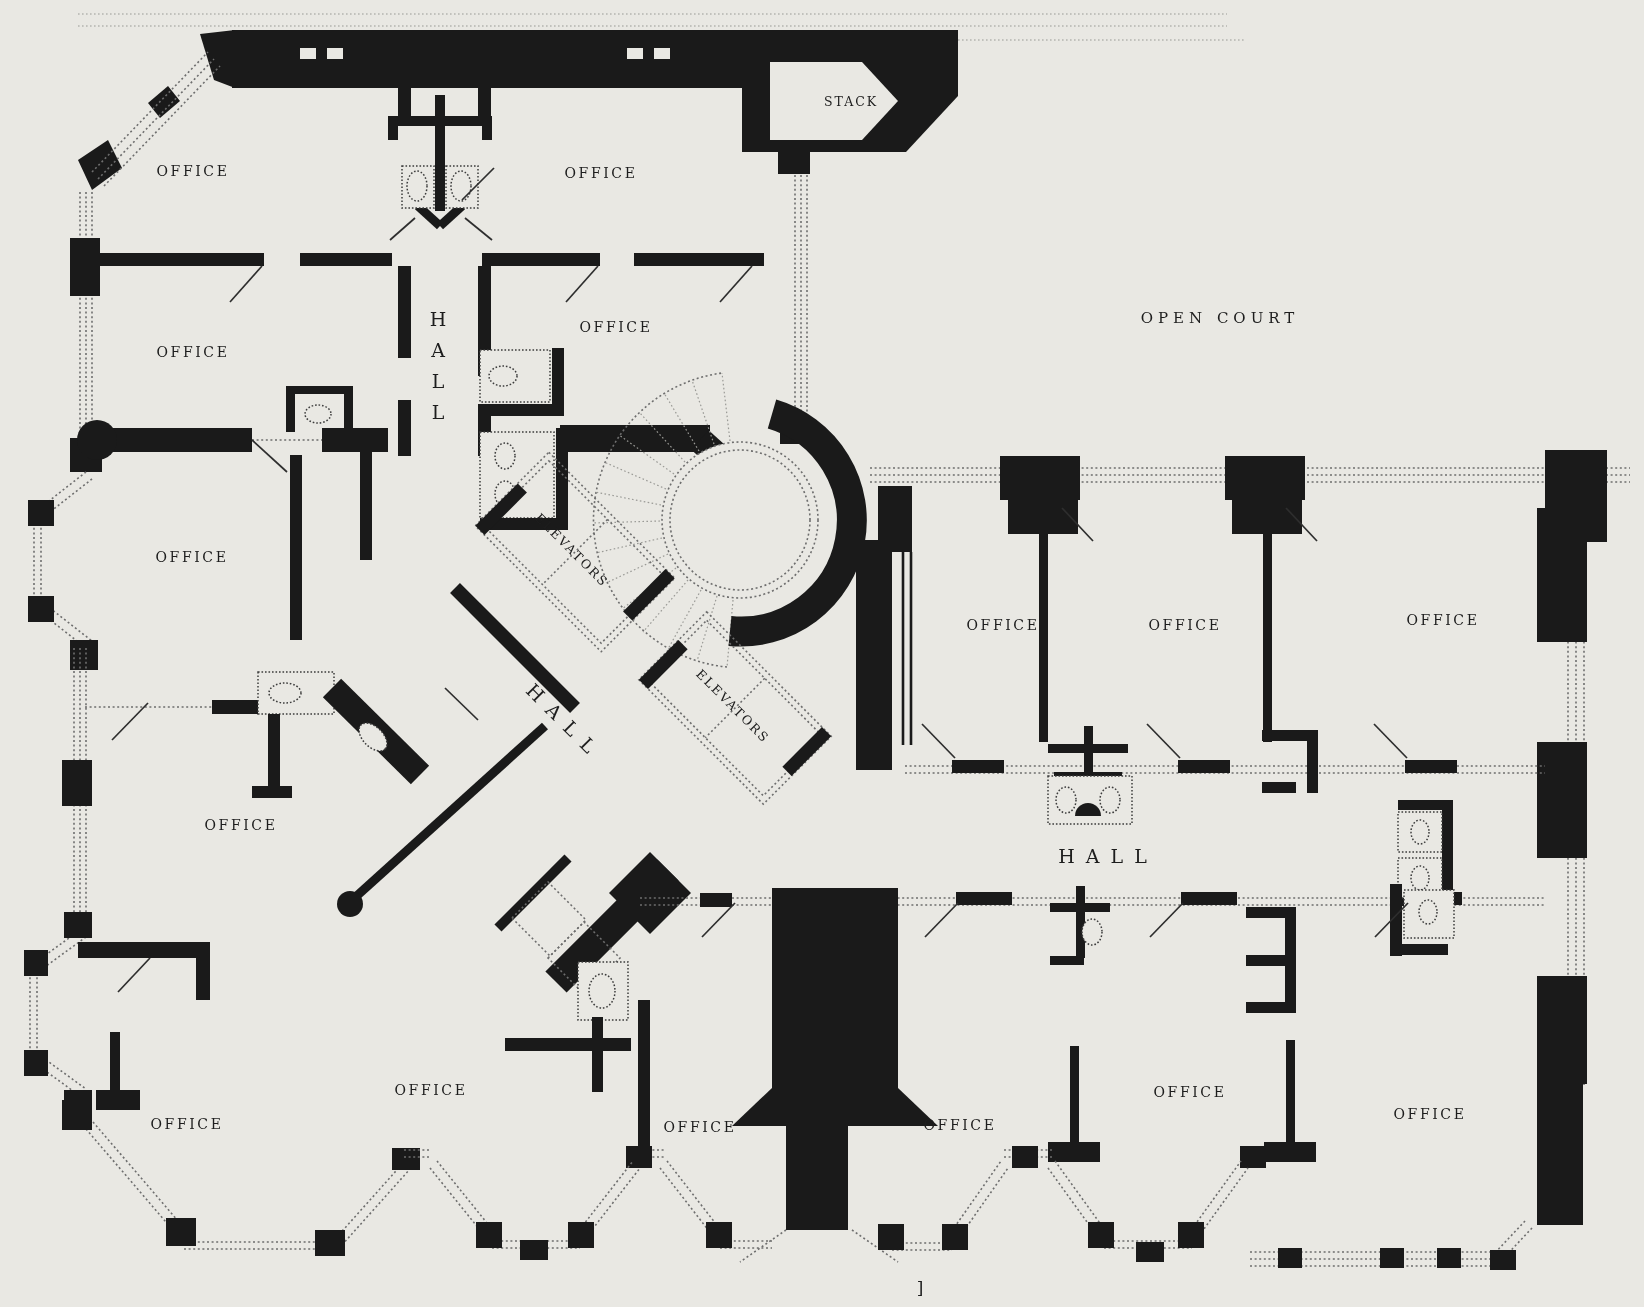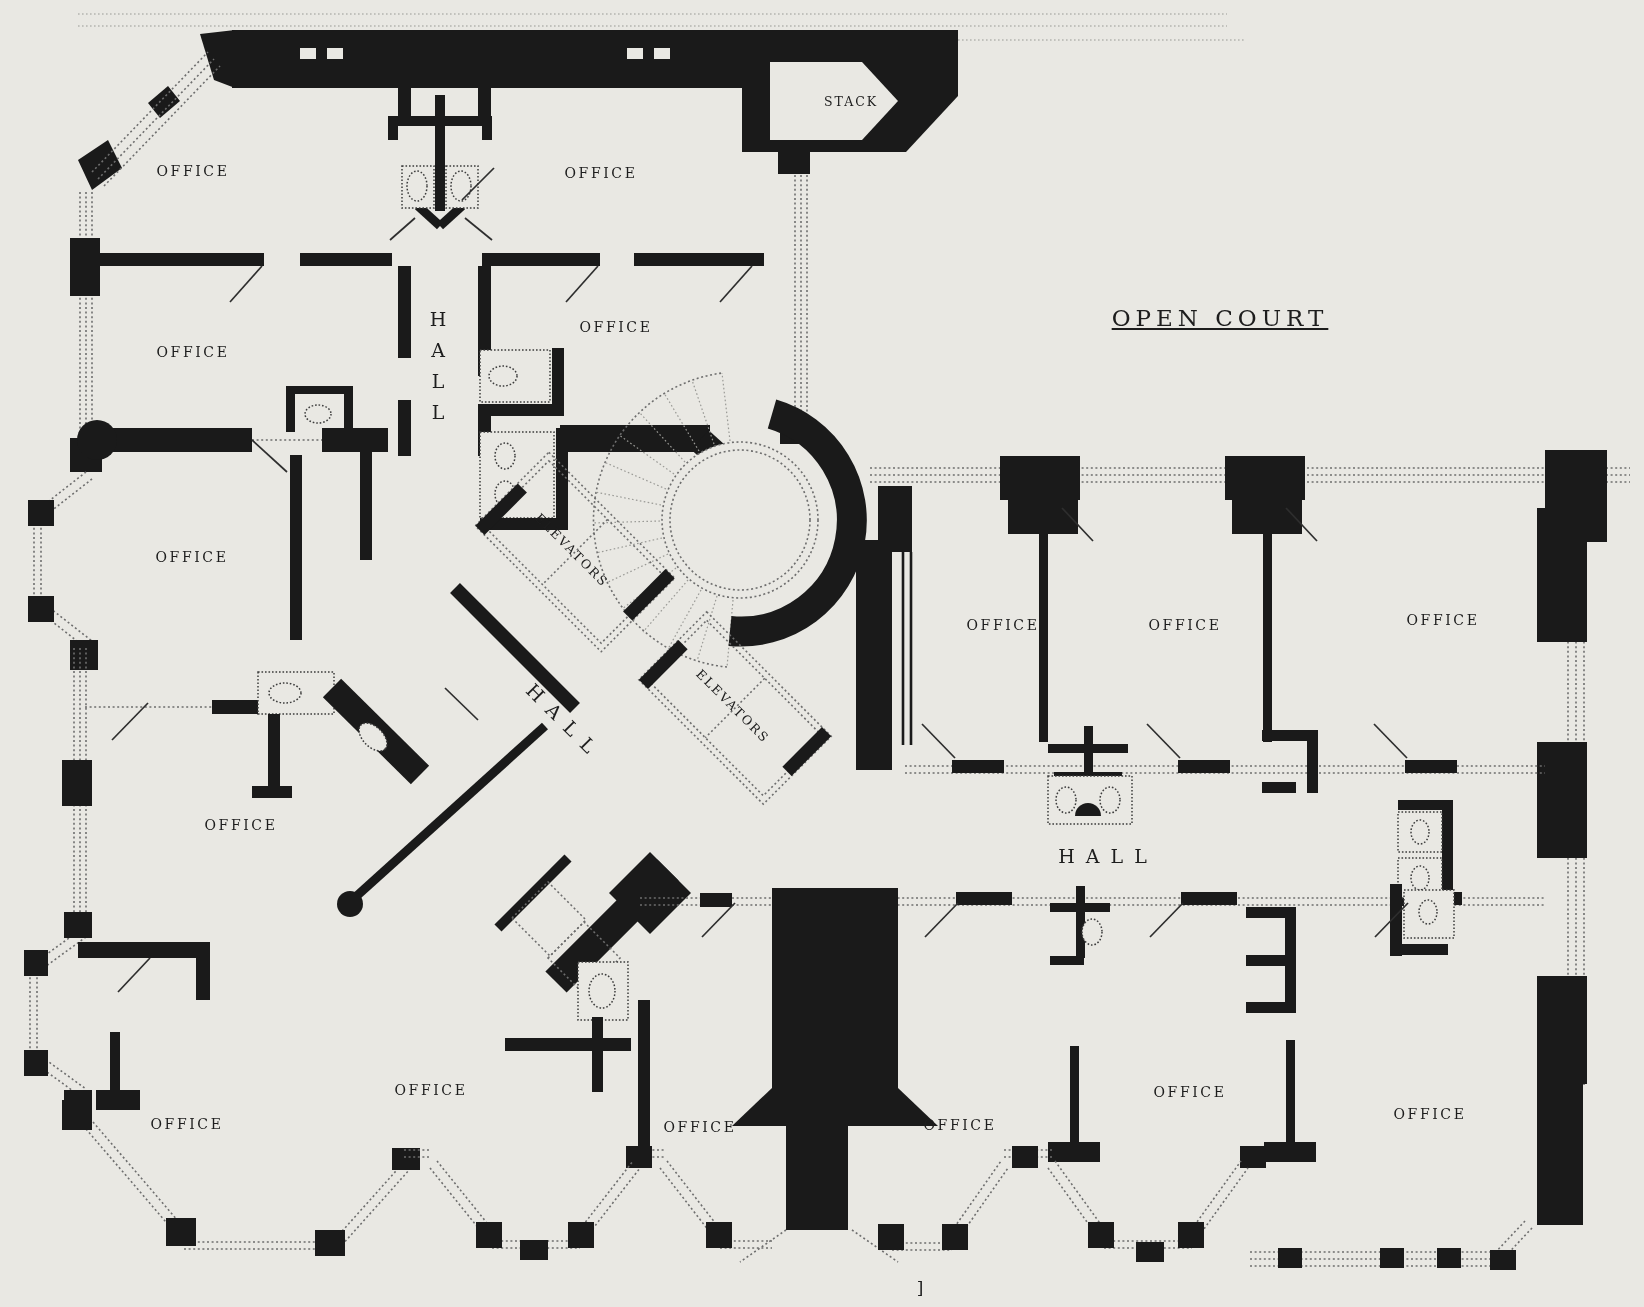--- a/index.html
+++ b/index.html
@@ -15,21 +15,21 @@
     font-family:"DejaVu Serif", serif;color:#1d1d1d;
     font-size:14px;letter-spacing:2.6px;white-space:nowrap;user-select:none;
   }
   .label.rot45{transform:translate(-50%,-50%) rotate(45deg);}
   .label.small{font-size:12.5px;letter-spacing:2px;}
   .label.hall-h{font-size:19px;letter-spacing:11px;}
   .label.hall-v{
     writing-mode:vertical-rl;text-orientation:upright;
     font-size:19px;letter-spacing:9px;
   }
-  .label.court{font-size:23px;letter-spacing:5px;text-decoration:underline;}
+  .label.court{font-size:15px;letter-spacing:5px;}
   .label.mark{font-size:17px;letter-spacing:0;}
   
   .w{fill:#1a1a1a;stroke:none;}
   .paper{fill:#e9e8e3;stroke:none;}
   .dot{stroke:#6e6e6e;stroke-width:1.6;stroke-dasharray:2 2.6;fill:none;}
   .dotf{stroke:#9a9a96;stroke-width:1.2;stroke-dasharray:1.6 2.4;fill:none;}
   .door{stroke:#2e2e2e;stroke-width:1.7;fill:none;}
   .fix{stroke:#3c3c3c;stroke-width:1.5;stroke-dasharray:1.6 1.9;fill:#e9e8e3;}
   .thin{stroke:#1a1a1a;stroke-width:2.6;fill:none;}
   .thk{stroke:#1a1a1a;fill:none;}

